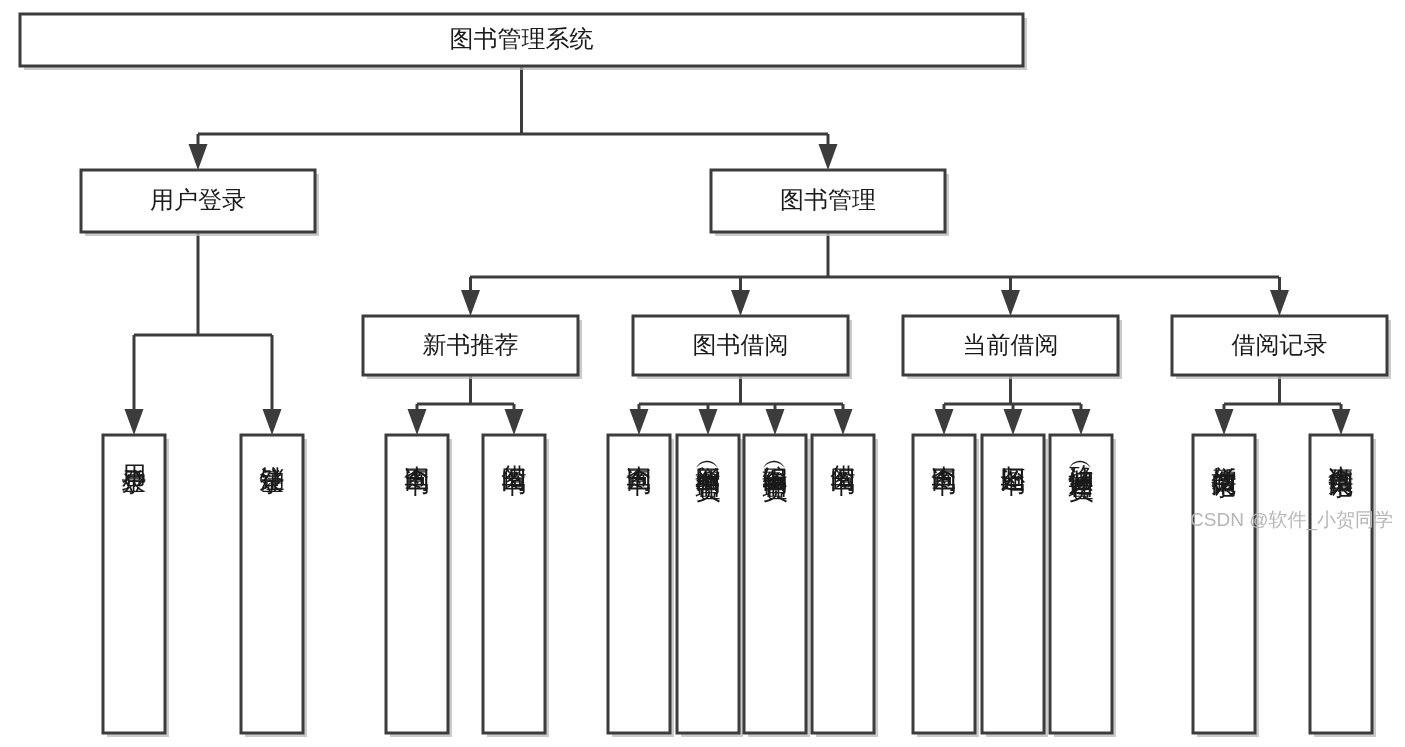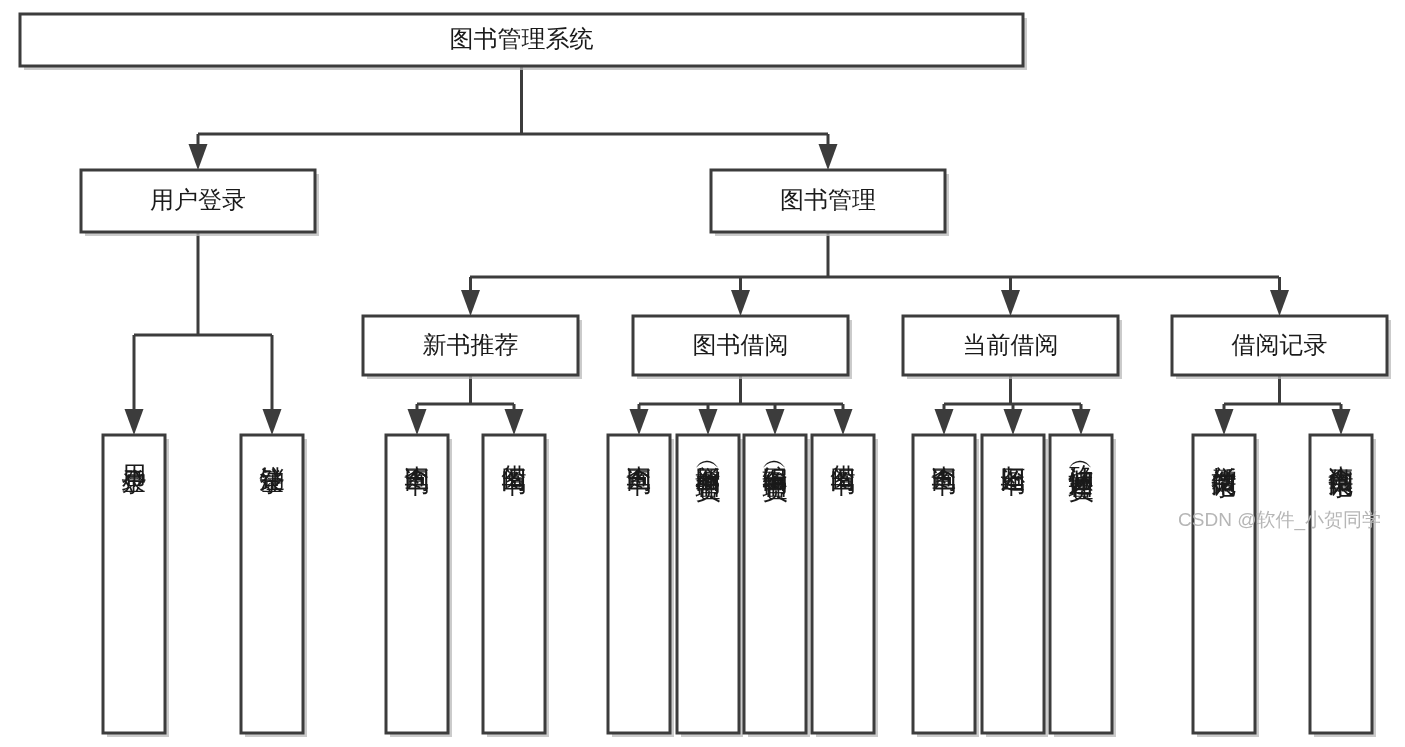--- a/index.html
+++ b/index.html
@@ -65,21 +65,21 @@
     text-orientation: upright;
     font-family: "Liberation Sans", "DejaVu Sans", sans-serif;
     font-size: 25px;
     line-height: 1;
     color: #1a1a1a;
     letter-spacing: 2px;
     white-space: nowrap;
   }
   .watermark {
     position: absolute;
-    right: 24px;
+    right: 12px;
     bottom: 4px;
     font-family: "Liberation Sans", "DejaVu Sans", sans-serif;
     font-size: 19px;
     color: #b6b6b6;
     white-space: nowrap;
     pointer-events: none;
   }
 </style>
 </head>
 <body>

